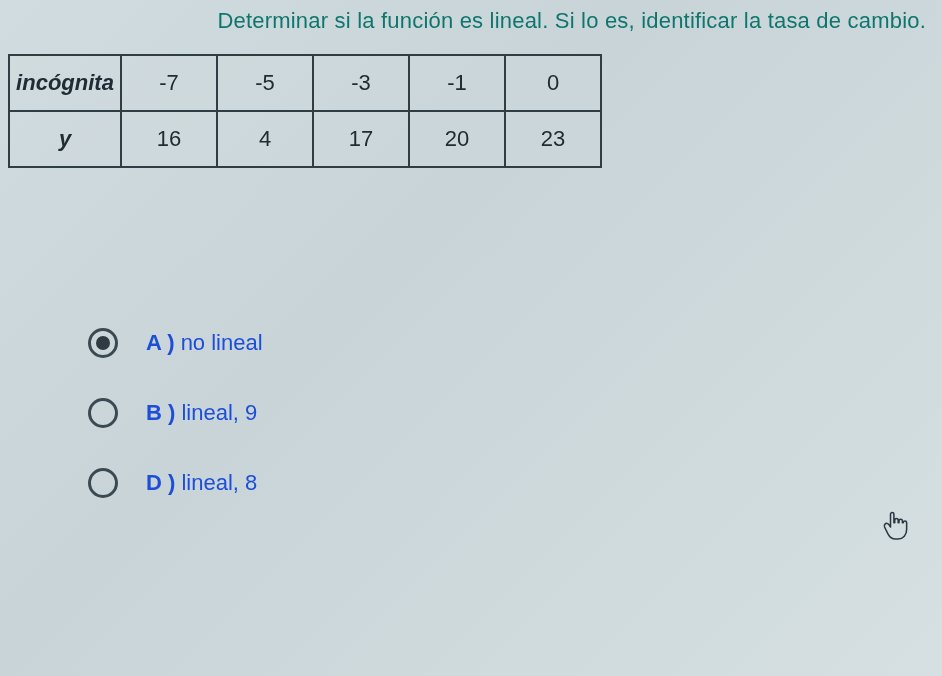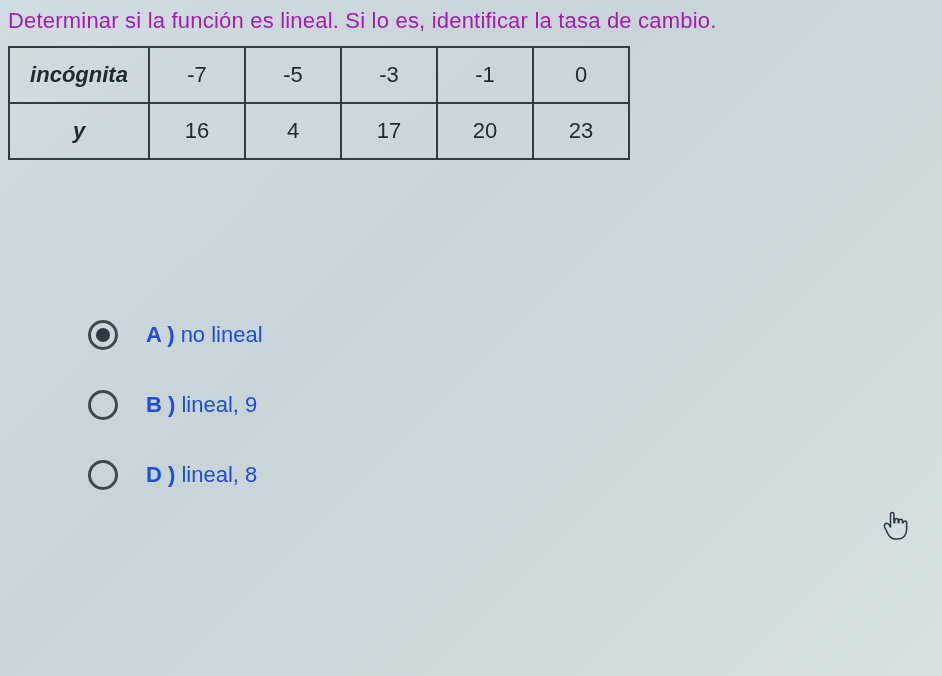--- a/index.html
+++ b/index.html
@@ -8,36 +8,37 @@
     padding: 8px 16px 16px 8px;
     width: 942px;
     height: 676px;
     font-family: Arial, Helvetica, sans-serif;
     background: linear-gradient(135deg, #d1dce0 0%, #c8d4d8 40%, #d6e0e2 100%);
     color: #2a3a42;
     position: relative;
   }
   .question {
     font-size: 22px;
-    color: #a21caf;
-    margin-bottom: 12px;
+    color: #0f766e;
+    margin-bottom: 20px;
     letter-spacing: 0.2px;
+    text-align: right;
   }
   table.data-table {
     border-collapse: collapse;
     background: rgba(210,220,222,0.3);
   }
   table.data-table td, table.data-table th {
     border: 2px solid #2f3d44;
     text-align: center;
     font-size: 22px;
     color: #202b33;
     height: 56px;
   }
-  .col-label { width: 140px; }
+  .col-label { width: 112px; }
   .col-val { width: 96px; }
   .hdr { font-weight: bold; font-style: italic; }
   .rowlabel { font-style: italic; font-weight: bold; }
   .options {
     margin-top: 160px;
     margin-left: 80px;
   }
   .option {
     display: flex;
     align-items: center;

